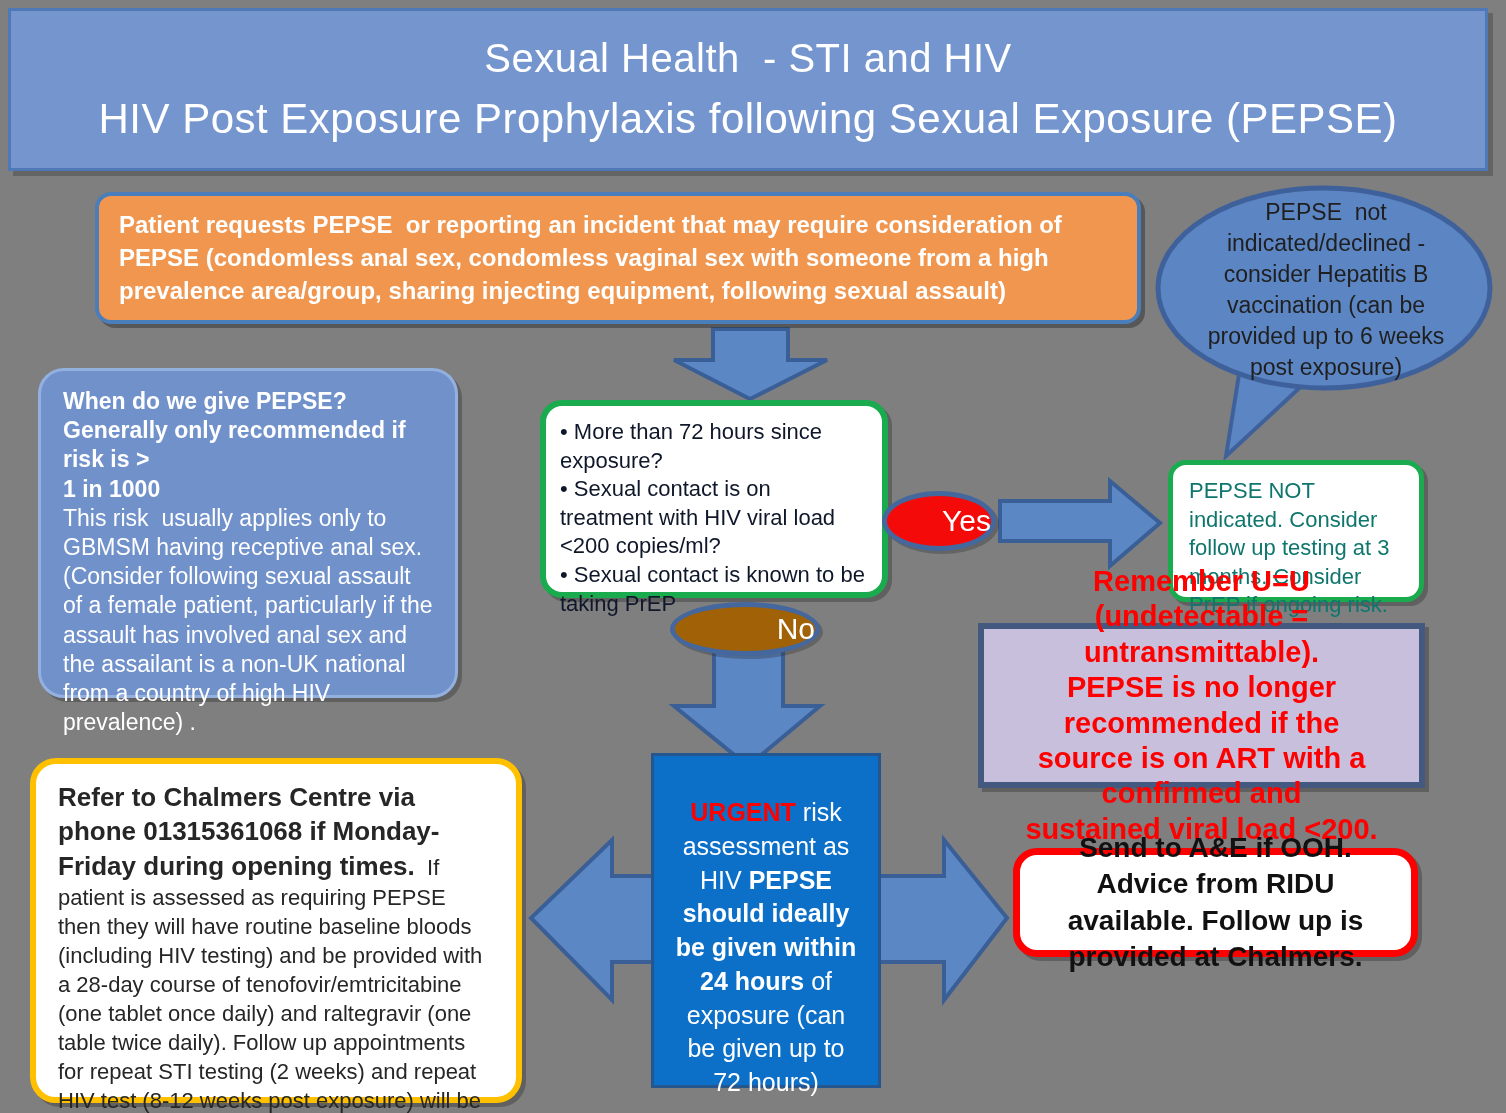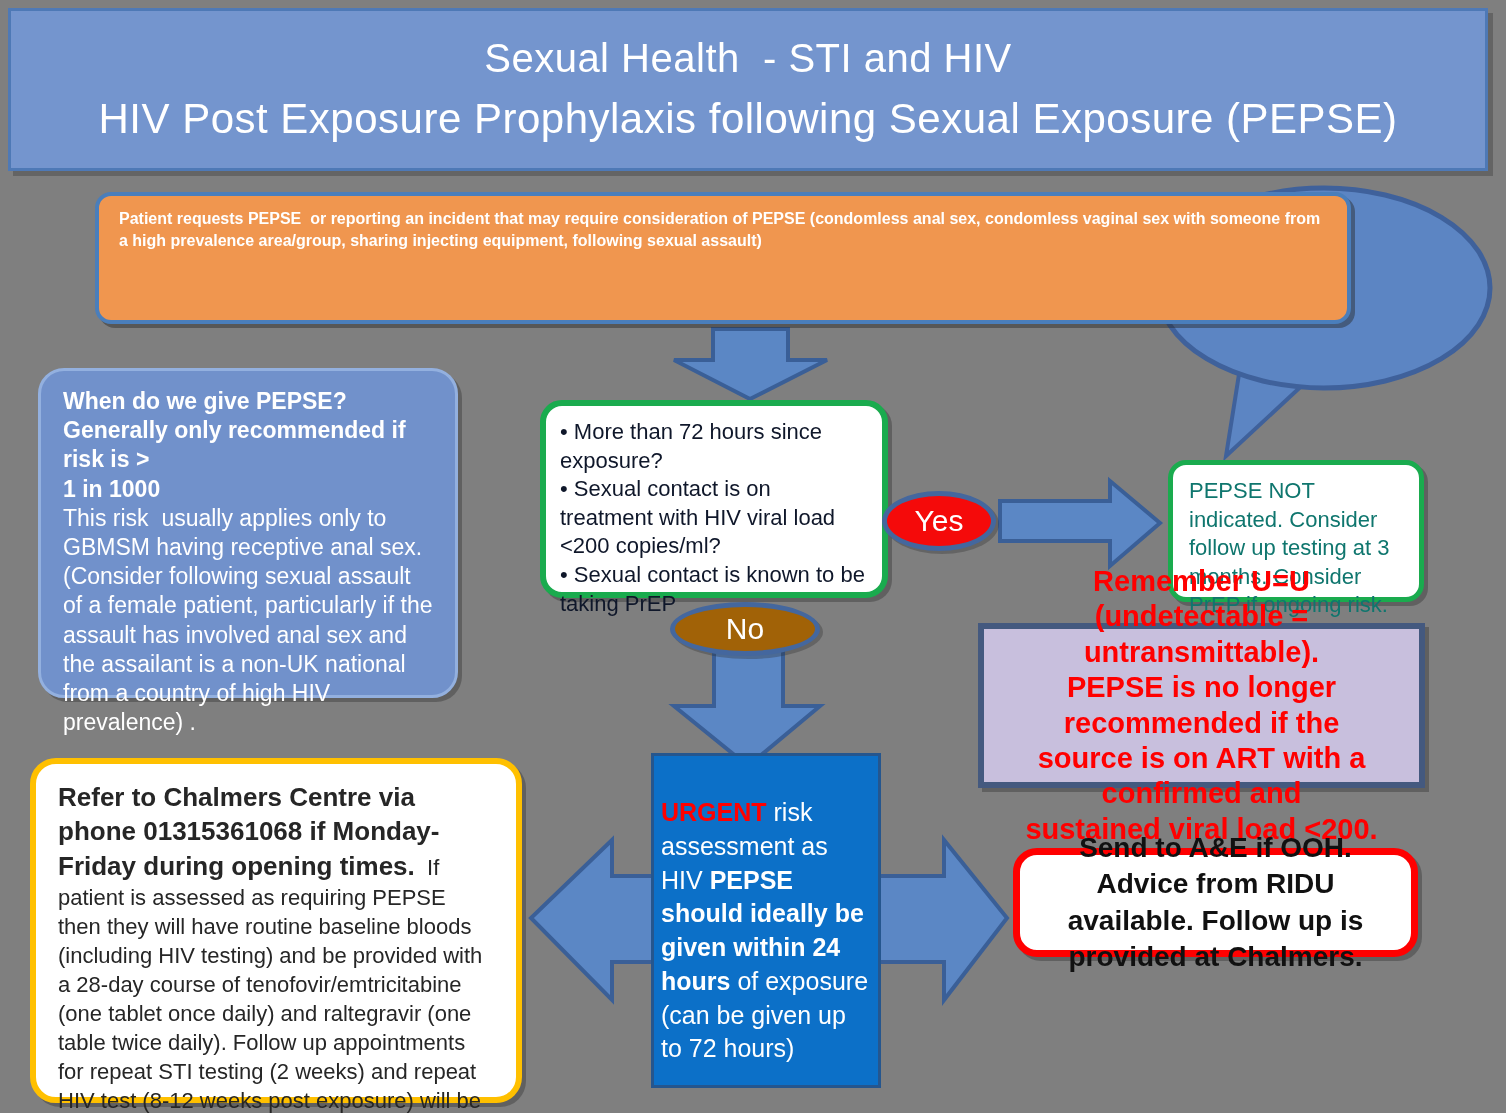--- a/index.html
+++ b/index.html
@@ -20,24 +20,24 @@
     background:#7495CE;border:3px solid #4E79B6;
     box-shadow:5px 5px 0 #646464;
     color:#FFFFFF;text-align:center;
     display:flex;flex-direction:column;justify-content:center;gap:14px;
   }
   .banner .t1{font-size:40px;letter-spacing:0.5px;}
   .banner .t2{font-size:42px;letter-spacing:0.5px;}
 
   
   .intake{
-    left:95px;top:192px;width:1256px;height:132px;
+    left:95px;top:192px;width:1046px;height:132px;
     background:#F0964F;border:4px solid #4A7EBB;border-radius:16px;
     box-shadow:4px 4px 0 rgba(40,40,40,0.45);
-    color:#FFFFFF;font-weight:700;font-size:16px;line-height:1.38;
+    color:#FFFFFF;font-weight:700;font-size:24px;line-height:1.38;
     padding:12px 20px;
   }
 
   
   .bubble-text{
     left:1190px;top:200px;width:272px;height:180px;z-index:2;
     color:#1F1F1F;font-size:23px;line-height:1.35;text-align:center;
     display:flex;align-items:center;justify-content:center;
   }
 
@@ -58,21 +58,21 @@
     box-shadow:4px 4px 0 rgba(40,40,40,0.35);
     color:#0f172a;font-size:22px;line-height:1.3;
     padding:12px 14px;
   }
   .criteria .item::before{content:"•  ";}
 
   
   .oval{
     border:5px solid #44679E;border-radius:50%;
     color:#FFFFFF;font-size:30px;
-    display:flex;align-items:center;justify-content:center;
+    display:flex;align-items:center;justify-content:flex-end;
     z-index:3;box-shadow:3px 3px 0 rgba(40,40,40,0.3);
   }
   .yes{left:882px;top:491px;width:114px;height:60px;background:#F50A0A;}
   .no{left:670px;top:602px;width:150px;height:54px;background:#a16207;}
 
   
   .notind{
     left:1168px;top:460px;width:256px;height:142px;
     background:#FFFFFF;border:5px solid #1AAB4E;border-radius:18px;
     box-shadow:4px 4px 0 rgba(40,40,40,0.35);
@@ -86,22 +86,22 @@
     background:#C8BFDD;border:6px solid #44597F;
     box-shadow:4px 4px 0 rgba(40,40,40,0.35);
     color:#FF0000;font-weight:700;font-size:29px;line-height:1.22;
     display:flex;align-items:center;justify-content:center;text-align:center;
   }
 
   
   .urgentbox{
     left:651px;top:753px;width:230px;height:335px;
     background:#0C70C8;border:3px solid #25568E;
-    color:#FFFFFF;font-size:25px;line-height:1.35;
-    padding:40px 7px 0;
+    color:#FFFFFF;font-size:25px;line-height:1.35;text-align:center;
+    padding:40px 17px 0;
   }
   .urgentbox .uw{color:#FF0000;font-weight:700;}
   .urgentbox .ub{font-weight:700;}
 
   
   .refer{
     left:30px;top:758px;width:492px;height:345px;
     background:#FFFFFF;border:6px solid #FFC000;border-radius:26px;
     box-shadow:4px 4px 0 rgba(40,40,40,0.35);
     color:#262626;font-size:22px;line-height:1.32;
@@ -140,20 +140,23 @@
     <ellipse cx="1324" cy="288" rx="166" ry="100" fill="#5C85C3" stroke="#3F619B" stroke-width="5"></ellipse>
   </svg>
 
   <div class="box banner">
     <div class="t1 prewrap">Sexual Health  - STI and HIV</div>
     <div class="t2 prewrap">HIV Post Exposure Prophylaxis following Sexual Exposure (PEPSE)</div>
   </div>
 
   <div class="box intake prewrap">Patient requests PEPSE  or reporting an incident that may require consideration of PEPSE (condomless anal sex, condomless vaginal sex with someone from a high prevalence area/group, sharing injecting equipment, following sexual assault)</div>
 
+  <div class="box bubble-text">
+    <span class="prewrap">PEPSE  not indicated/declined - consider Hepatitis B vaccination (can be provided up to 6 weeks post exposure)</span>
+  </div>
 
   <div class="box whenbox">
     <div class="head prewrap">When do we give PEPSE?
 Generally only recommended if risk is &gt;
 1 in 1000</div>
     <div class="prewrap">This risk  usually applies only to GBMSM having receptive anal sex.
 (Consider following sexual assault of a female patient, particularly if the assault has involved anal sex and the assailant is a non-UK national from a country of high HIV prevalence) .</div>
   </div>
 
   <div class="box criteria">

